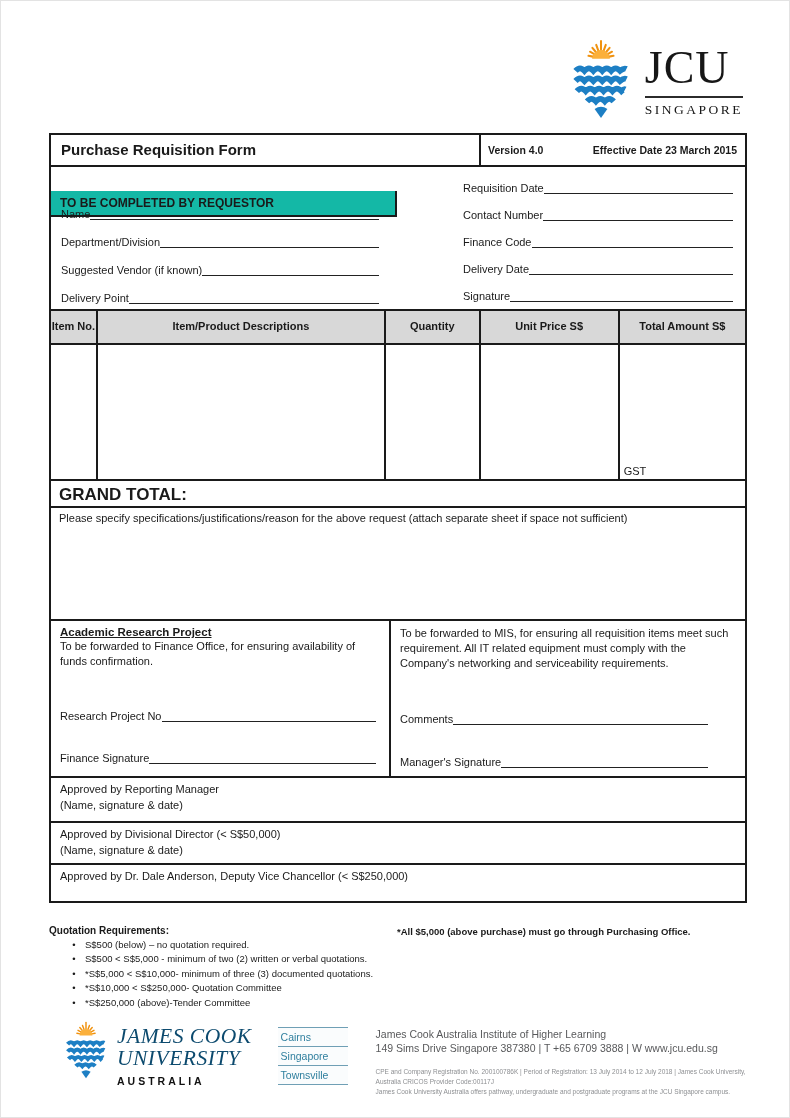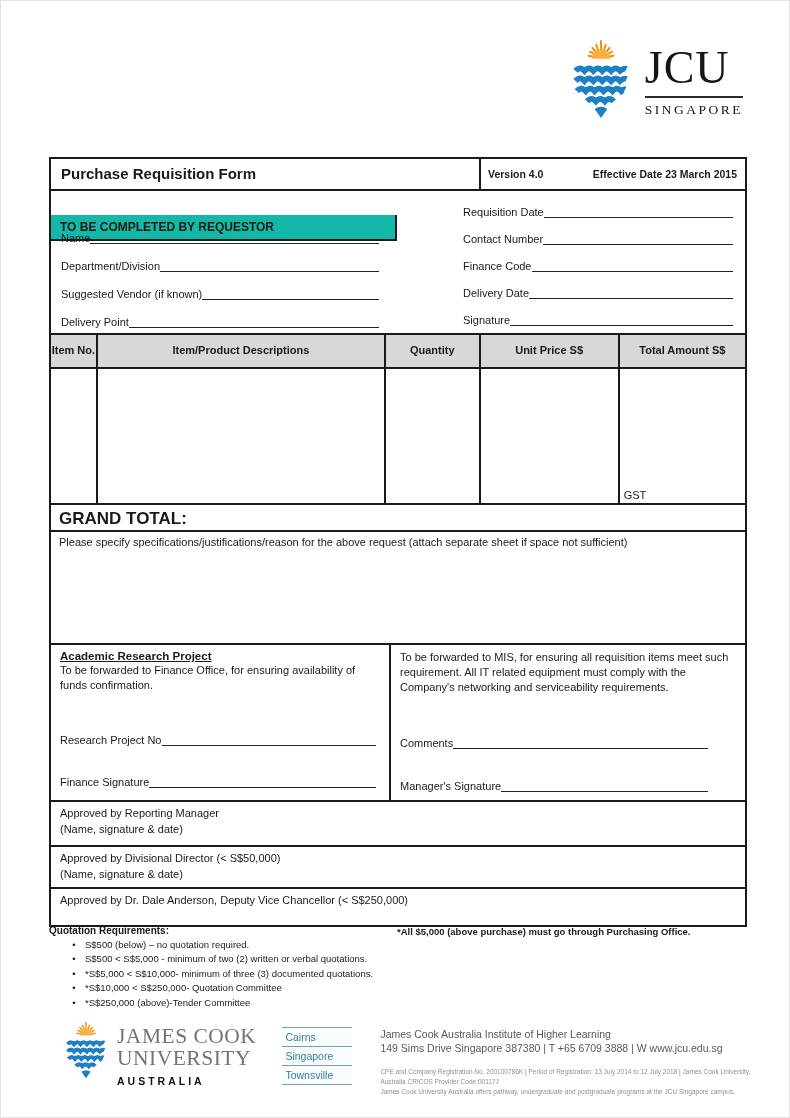--- a/index.html
+++ b/index.html
@@ -7,21 +7,21 @@
   .page {
     position: relative; width: 790px; height: 1118px; background: #fff;
     font-family: "Liberation Sans", sans-serif; color: #1a1a1a; overflow: hidden;
     border: 1px solid #e3e3e3;
   }
   
   .top-logo { position: absolute; top: 38px; right: 46px; display: flex; align-items: center; gap: 12px; }
   .top-logo .acronym { font-family: "Liberation Serif", serif; font-size: 46px; line-height: 1; color: #161616; letter-spacing: 1px; }
   .top-logo .campus { font-family: "Liberation Serif", serif; font-size: 13.5px; letter-spacing: 2.5px; color: #161616; border-top: 2px solid #2b2b2b; margin-top: 5px; padding-top: 4px; }
   
-  .form { position: absolute; left: 48px; top: 156px; width: 698px; height: 770px; border: 2px solid #1a1a1a; }
+  .form { position: absolute; left: 48px; top: 132px; width: 698px; height: 770px; border: 2px solid #1a1a1a; }
   .form-header { display: flex; height: 32px; border-bottom: 2px solid #1a1a1a; }
   .form-title { flex: 1; font-size: 15px; font-weight: bold; padding: 6px 0 0 10px; }
   .form-version { width: 266px; border-left: 2px solid #1a1a1a; display: flex; justify-content: space-between; align-items: center; font-size: 10.5px; font-weight: bold; padding: 0 8px 0 7px; }
   
   .requestor { position: relative; height: 144px; border-bottom: 2px solid #1a1a1a; }
   .requestor-banner { position: absolute; left: 0; top: 0; width: 346px; height: 26px; background: #14b8a6; border-right: 2px solid #1a1a1a; border-bottom: 2px solid #1a1a1a; font-size: 12px; font-weight: bold; padding: 5px 0 0 9px; margin-top: 24px; }
   .req-left  { position: absolute; left: 10px; top: 36px; width: 318px; }
   .req-right { position: absolute; left: 412px; top: 10px; width: 270px; }
   .field-row { display: flex; align-items: flex-end; height: 17px; }
   .req-left  .field-row { margin-bottom: 11px; }
@@ -58,21 +58,21 @@
   .quote-left { width: 348px; }
   .quote-heading { font-size: 10px; font-weight: bold; margin-bottom: 4px; }
   .bullet-row { display: flex; font-size: 9.5px; line-height: 1.15; margin-bottom: 3.5px; }
   .bullet-dot { width: 22px; text-align: center; margin-left: 14px; }
   .bullet-dot::before { content: "•"; }
   .quote-note { flex: 1; font-size: 9.5px; font-weight: bold; padding-top: 1px; }
   
   .footer { position: absolute; left: 62px; top: 1018px; right: 36px; display: flex; align-items: flex-start; }
   .footer-shield { margin-top: 2px; }
   .uni-name { margin-left: 8px; margin-top: 6px; }
-  .uni-line { font-family: "Liberation Serif", serif; font-size: 21.5px; line-height: 1.04; color: #737373; letter-spacing: 0.5px; }
+  .uni-line { font-family: "Liberation Serif", serif; font-size: 21.5px; line-height: 1.04; color: #0c4a6e; letter-spacing: 0.5px; font-style: italic; }
   .uni-country { font-size: 10.5px; font-weight: bold; letter-spacing: 3px; color: #111; margin-top: 5px; }
   .campuses { margin-left: 26px; margin-top: 8px; width: 70px; }
   .campus-item { font-size: 10.5px; color: #2f7f9e; padding: 3px 2px 3px 3px; border-top: 1.2px solid #6f9fb5; background: #fafcfd; }
   .campus-item:last-child { border-bottom: 1.2px solid #6f9fb5; }
   .addr-block { margin-left: 28px; margin-top: 8px; flex: 1; }
   .addr-line { font-size: 10.5px; color: #58595b; line-height: 1.35; }
   .fine-print { margin-top: 12px; }
   .fine-line { font-size: 6.5px; color: #8d8f92; line-height: 1.5; }
   .hidden-defs { position: absolute; width: 0; height: 0; overflow: hidden; }
 </style>

